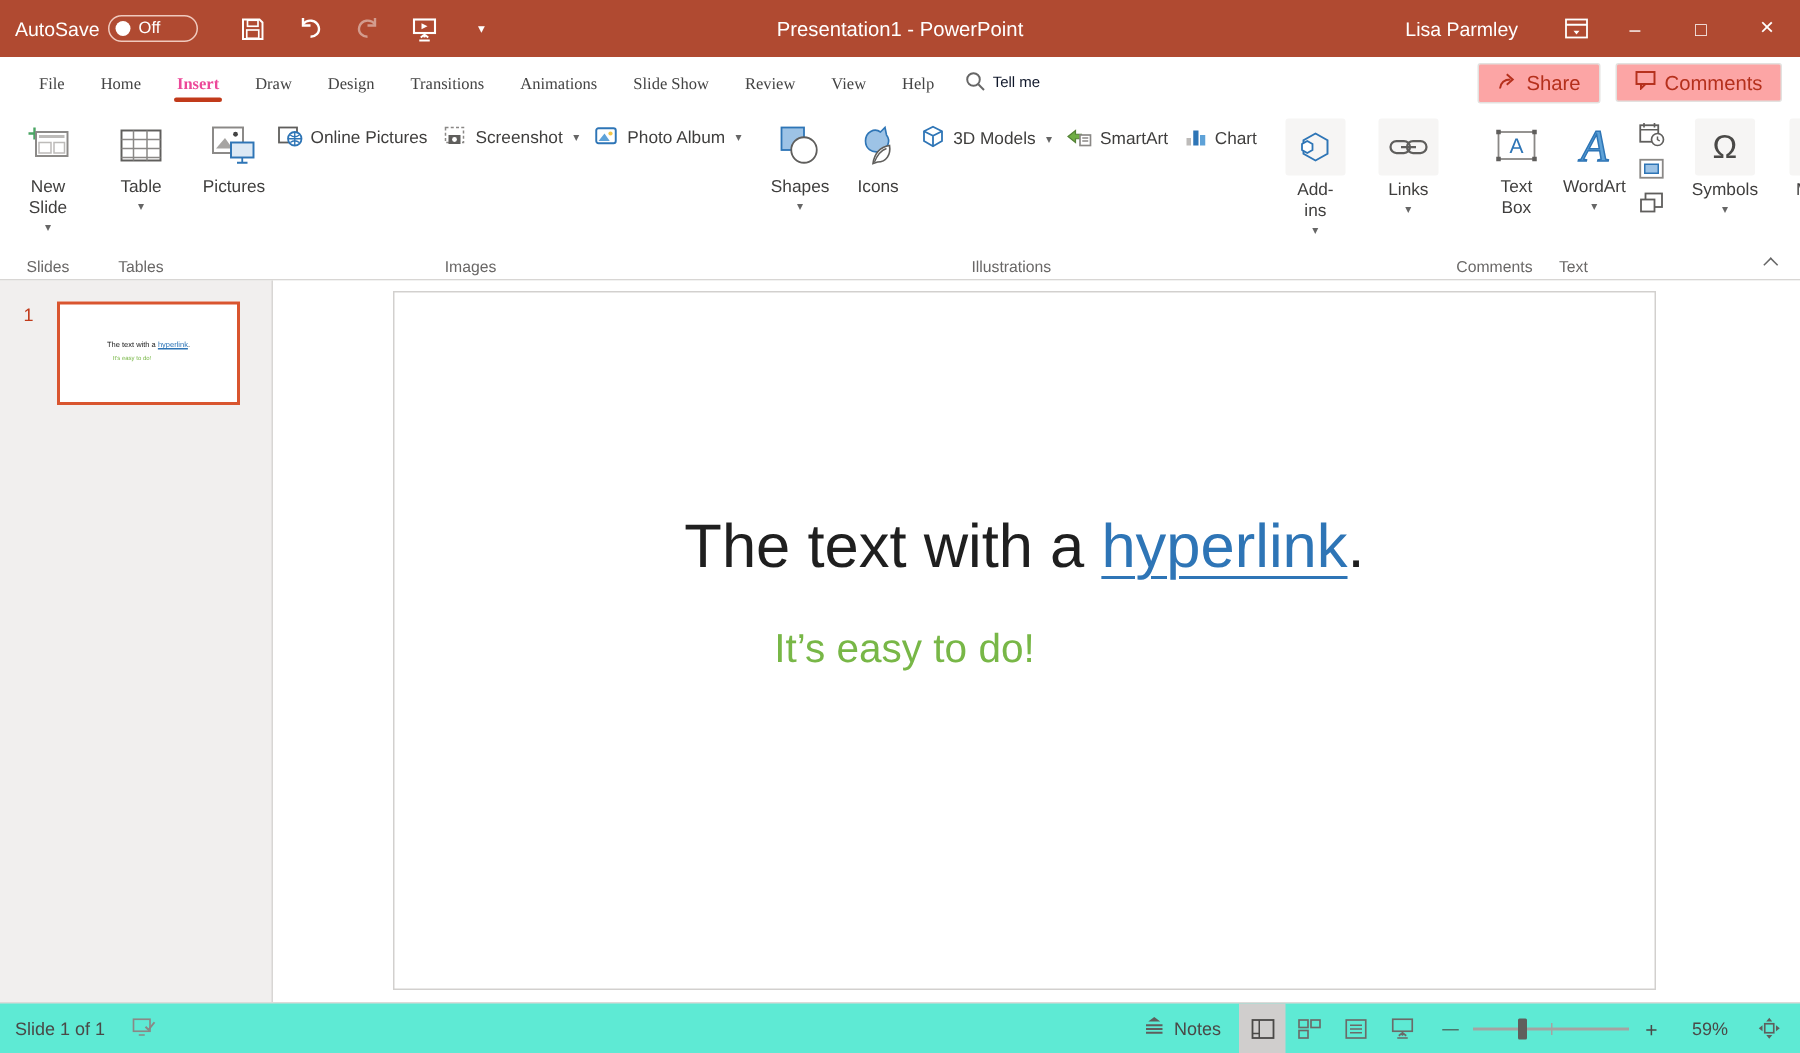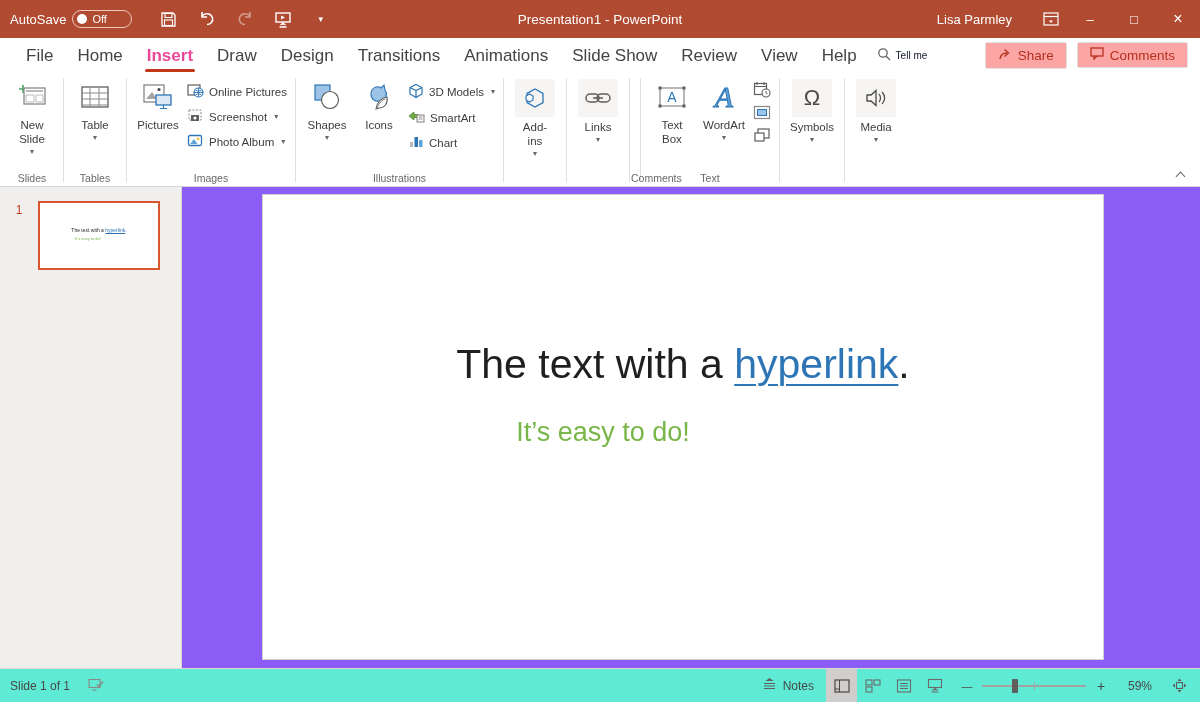--- a/index.html
+++ b/index.html
@@ -21,57 +21,57 @@
   .dim { opacity:.45; }
   .qat-caret { font-size:9px; color:#fff; line-height:1; }
   .tb-title { position:absolute; left:0; right:0; text-align:center; font-size:13.5px; pointer-events:none; }
   .tb-right { margin-left:auto; display:flex; align-items:center; height:100%; }
   .tb-user { font-size:13px; margin-right:22px; }
   .winbtn { width:44px; height:100%; display:flex; align-items:center; justify-content:center; font-size:13px; cursor:pointer; }
   .tb-ribbonopts { width:34px; height:100%; display:flex; align-items:center; justify-content:center; cursor:pointer; }
 
   
   .tabsbar { height:34px; background:#fff; display:flex; align-items:center; padding:0 12px 0 14px; flex:0 0 auto; }
-  .tab { font-size:17px; color:#444; padding:8px 12px 6px 12px; cursor:pointer; position:relative; white-space:nowrap; }
+  .tab { font-size:11px; color:#444; padding:8px 12px 6px 12px; cursor:pointer; position:relative; white-space:nowrap;font-family:Liberation Serif, serif; }
   .tab.active { color:#ec4899; font-weight:bold; }
   .tab.active::after { content:""; position:absolute; left:10px; right:10px; bottom:0; height:3px; background:#c13a1a; border-radius:2px; }
   .tellme { display:flex; align-items:center; gap:5px; color:#0f172a; font-size:10px; margin-left:8px; cursor:pointer; }
   .tabs-spacer { flex:1; }
   .pillbtn { display:flex; align-items:center; gap:6px; border:1px solid #e3e1df; background:#fca5a5; color:#b5301c; font-size:13.5px; padding:4px 12px; margin-left:10px; border-radius:2px; cursor:pointer; }
 
   
   .ribbon { height:115px; background:#fff; border-bottom:1px solid #d8d6d4; display:flex; align-items:stretch; padding:2px 0 0 2px; position:relative; flex:0 0 auto; }
   .rgroup { position:relative; display:flex; flex-direction:column; padding:2px 4px 16px 4px; }
   .rgroup-row { display:flex; align-items:flex-start; flex:1; }
   .rgroup-label { position:absolute; bottom:2px; left:0; right:0; text-align:center; font-size:10.5px; color:#6a6867; }
   .rdiv { width:1px; background:#e1dfdd; margin:4px 1px 4px 1px; }
   .btn-big { display:flex; flex-direction:column; align-items:center; padding:3px 5px; cursor:pointer; min-width:52px; }
   .btn-big .ic { height:36px; display:flex; align-items:center; justify-content:center; }
   .btn-big .bl { font-size:11.5px; line-height:14px; color:#3f3e3d; text-align:center; margin-top:3px; white-space:pre-line; }
   .caret { font-size:8px; color:#666; line-height:8px; margin-top:2px; }
   .iconbox { width:40px; height:38px; background:#f6f5f4; border-radius:2px; display:flex; align-items:center; justify-content:center; }
-  .stack { display:flex; flex-direction:column; justify-content:flex-start; gap:4px; padding-top:5px; }
+  .stack { display:flex; justify-content:flex-start; gap:4px; padding-top:5px; }
   .btn-small { display:flex; align-items:center; gap:5px; font-size:11.5px; color:#3f3e3d; cursor:pointer; padding:2px 3px; white-space:nowrap; }
   .btn-small .caret { margin:0 0 0 2px; }
   .omega { font-size:22px; color:#4a4947; }
   .iconstack { display:flex; flex-direction:column; gap:5px; padding:4px 2px; }
   .iconstack .mini { width:20px; height:18px; display:flex; align-items:center; justify-content:center; cursor:pointer; }
   .collapse-chevron { position:absolute; right:14px; bottom:6px; width:10px; height:10px; cursor:pointer; }
   .collapse-chevron::before { content:""; position:absolute; left:1px; top:3px; width:6px; height:6px; border-left:1.5px solid #666; border-top:1.5px solid #666; transform:rotate(45deg); }
 
   
   .workspace { flex:1; display:flex; min-height:0; }
   .thumbs { width:182px; background:#f1efee; border-right:1px solid #d8d6d4; padding:14px 0 0 0; position:relative; }
   .thumb-row { display:flex; align-items:flex-start; }
   .thumb-num { width:38px; text-align:center; font-size:12px; color:#c13a1a; padding-top:2px; }
   .thumb-box { width:122px; height:69px; background:#fff; border:2px solid #d9552f; box-shadow:0 0 0 1px #fff inset; position:relative; overflow:hidden; cursor:pointer; }
   .thumb-title { position:absolute; top:24px; left:0; right:0; text-align:center; font-size:5px; color:#222; }
   .thumb-title .lnk { color:#2e75b6; text-decoration:underline; }
   .thumb-sub { position:absolute; top:33px; left:0; right:0; text-align:center; font-size:4px; color:#78b747; transform:translateX(-11px); }
-  .canvas { flex:1; background:#8b5cf6; position:relative; overflow:hidden; }
+  .canvas { flex:1; background:#ffffff; position:relative; overflow:hidden; }
   .slide { position:absolute; left:81px; top:8px; width:840px; height:464px; background:#fff; box-shadow:0 0 0 1px #d2d0ce; }
   .slide-title { position:absolute; top:146px; left:0; right:0; text-align:center; font-size:41px; color:#1f1f1f; letter-spacing:0; }
   .slide-title .lnk { color:#2e75b6; text-decoration:underline; text-decoration-thickness:2px; text-underline-offset:6px; }
   .slide-sub { position:absolute; top:222px; left:0; right:0; text-align:center; font-size:27px; color:#78b747; transform:translateX(-80px); }
 
   
   .statusbar { height:34px; background:#5eead4; border-top:1px solid #dcdad8; display:flex; align-items:center; font-size:12px; color:#4a4947; flex:0 0 auto; }
   .sb-left { display:flex; align-items:center; gap:18px; padding-left:10px; }
   .sb-right { margin-left:auto; display:flex; align-items:center; height:100%; }
   .notes-btn { display:flex; align-items:center; gap:6px; padding:0 12px; height:100%; cursor:pointer; }

